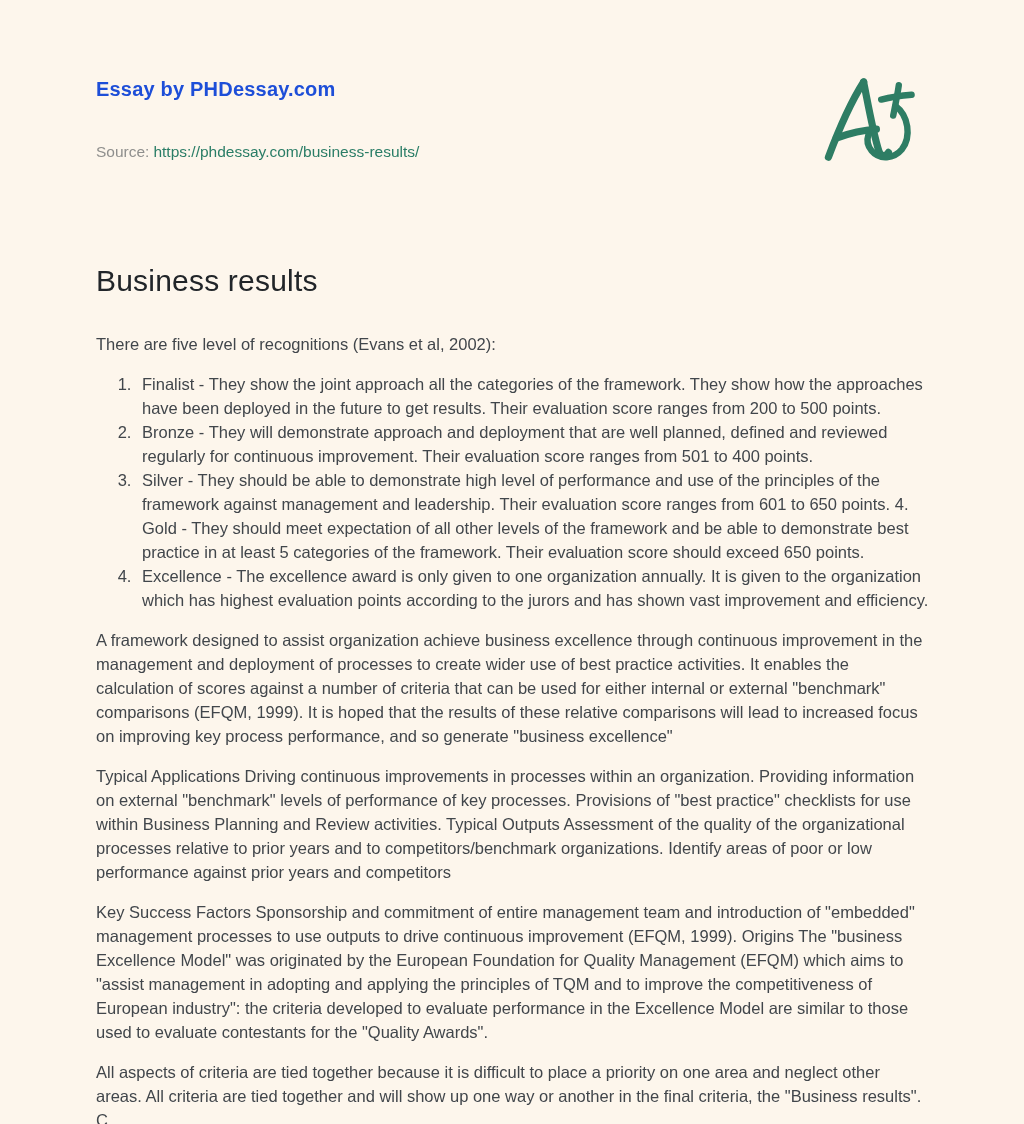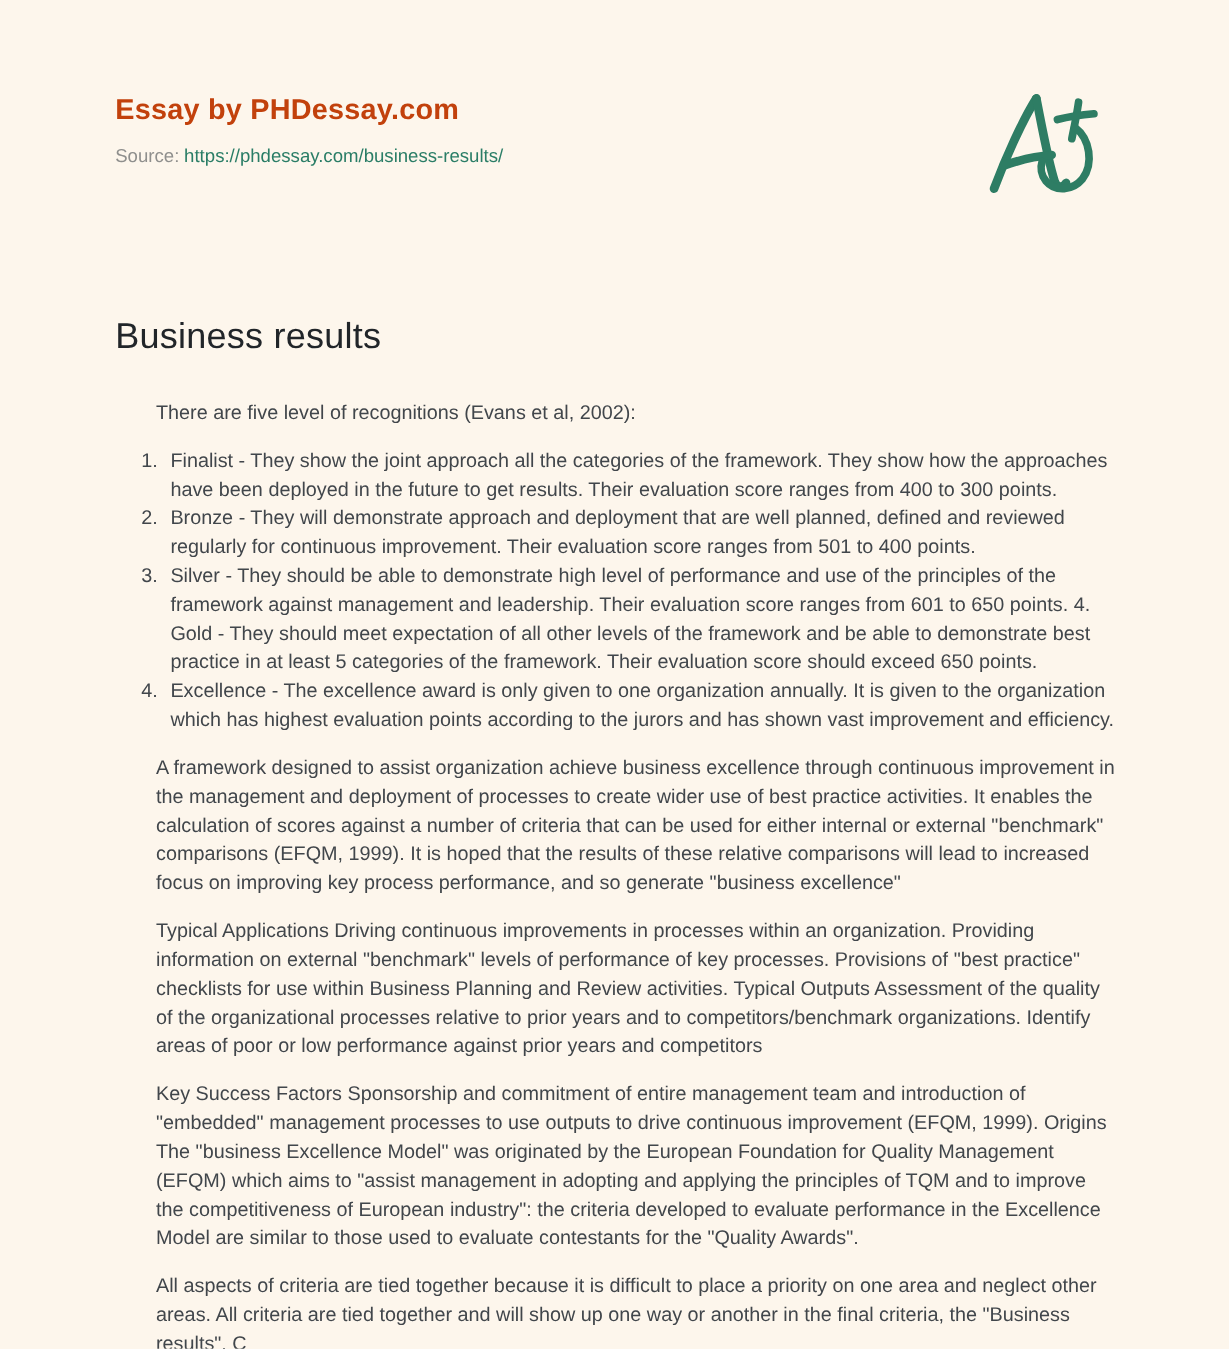--- a/index.html
+++ b/index.html
@@ -18,27 +18,27 @@
     height: 1124px;
     padding: 78px 94px 0 96px;
   }
   .header {
     display: flex;
     justify-content: space-between;
     align-items: flex-start;
   }
   .header-left { flex: 1; }
   .header-title {
-    font-size: 24px;
+    font-size: 20px;
     font-weight: 700;
-    color: #c2410c;
+    color: #1d4ed8;
     letter-spacing: 0.2px;
   }
   .source-line {
-    margin-top: 16px;
+    margin-top: 42px;
     font-size: 15.5px;
   }
   .source-label { color: #8f8f8d; }
   .source-link {
     color: #2a7d66;
     text-decoration: none;
     margin-left: 4px;
   }
   .logo {
     width: 96px;
@@ -53,21 +53,21 @@
     font-weight: 400;
     color: #212529;
     letter-spacing: 0.2px;
   }
   .essay-body {
     margin-top: 34px;
     font-size: 16.5px;
     line-height: 24px;
     color: #41464b;
   }
-  .essay-body p { margin-bottom: 16px; margin-left: 34px; }
+  .essay-body p { margin-bottom: 16px; }
   .essay-body p:last-child { margin-bottom: 0; }
   ol.recognition-list {
     margin: 16px 0 16px 0;
     padding-left: 40px;
   }
   ol.recognition-list li {
     margin-bottom: 0px;
     padding-left: 6px;
     line-height: 24px;
   }
@@ -102,21 +102,21 @@
       </svg>
     </div>
   </div>
 
   <h1 class="essay-title">Business results</h1>
 
   <div class="essay-body">
     <p class="intro">There are five level of recognitions (Evans et al, 2002):</p>
 
     <ol class="recognition-list">
-      <li>Finalist - They show the joint approach all the categories of the framework. They show how the approaches have been deployed in the future to get results. Their evaluation score ranges from 400 to 300 points.</li>
+      <li>Finalist - They show the joint approach all the categories of the framework. They show how the approaches have been deployed in the future to get results. Their evaluation score ranges from 200 to 500 points.</li>
       <li>Bronze - They will demonstrate approach and deployment that are well planned, defined and reviewed regularly for continuous improvement. Their evaluation score ranges from 501 to 400 points.</li>
       <li>Silver - They should be able to demonstrate high level of performance and use of the principles of the framework against management and leadership. Their evaluation score ranges from 601 to 650 points. 4. Gold - They should meet expectation of all other levels of the framework and be able to demonstrate best practice in at least 5 categories of the framework. Their evaluation score should exceed 650 points.</li>
       <li>Excellence - The excellence award is only given to one organization annually. It is given to the organization which has highest evaluation points according to the jurors and has shown vast improvement and efficiency.</li>
     </ol>
 
     <p>A framework designed to assist organization achieve business excellence through continuous improvement in the management and deployment of processes to create wider use of best practice activities. It enables the calculation of scores against a number of criteria that can be used for either internal or external "benchmark" comparisons (EFQM, 1999). It is hoped that the results of these relative comparisons will lead to increased focus on improving key process performance, and so generate "business excellence"</p>
     <p>Typical Applications Driving continuous improvements in processes within an organization. Providing information on external "benchmark" levels of performance of key processes. Provisions of "best practice" checklists for use within Business Planning and Review activities. Typical Outputs Assessment of the quality of the organizational processes relative to prior years and to competitors/benchmark organizations. Identify areas of poor or low performance against prior years and competitors</p>
     <p>Key Success Factors Sponsorship and commitment of entire management team and introduction of "embedded" management processes to use outputs to drive continuous improvement (EFQM, 1999). Origins The "business Excellence Model" was originated by the European Foundation for Quality Management (EFQM) which aims to "assist management in adopting and applying the principles of TQM and to improve the competitiveness of European industry": the criteria developed to evaluate performance in the Excellence Model are similar to those used to evaluate contestants for the "Quality Awards".</p>
     <p>All aspects of criteria are tied together because it is difficult to place a priority on one area and neglect other areas. All criteria are tied together and will show up one way or another in the final criteria, the "Business results". C</p>
   </div>

